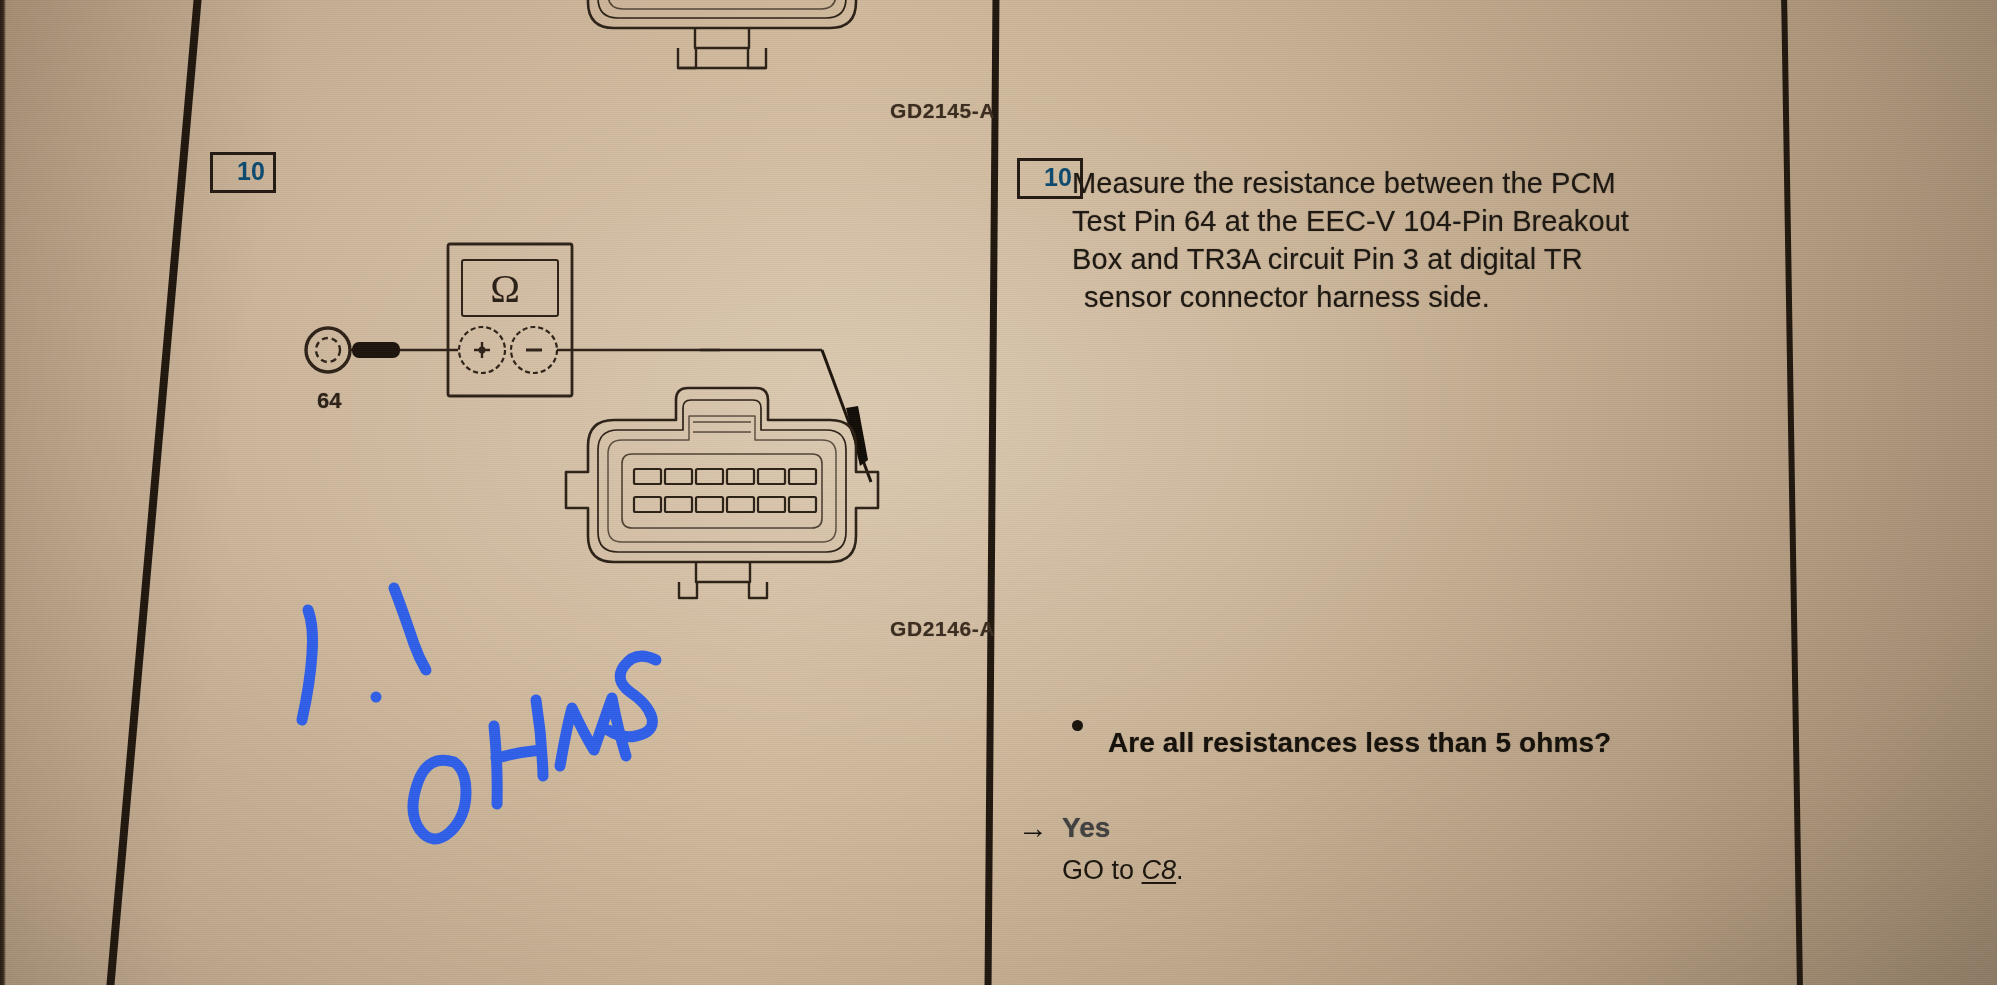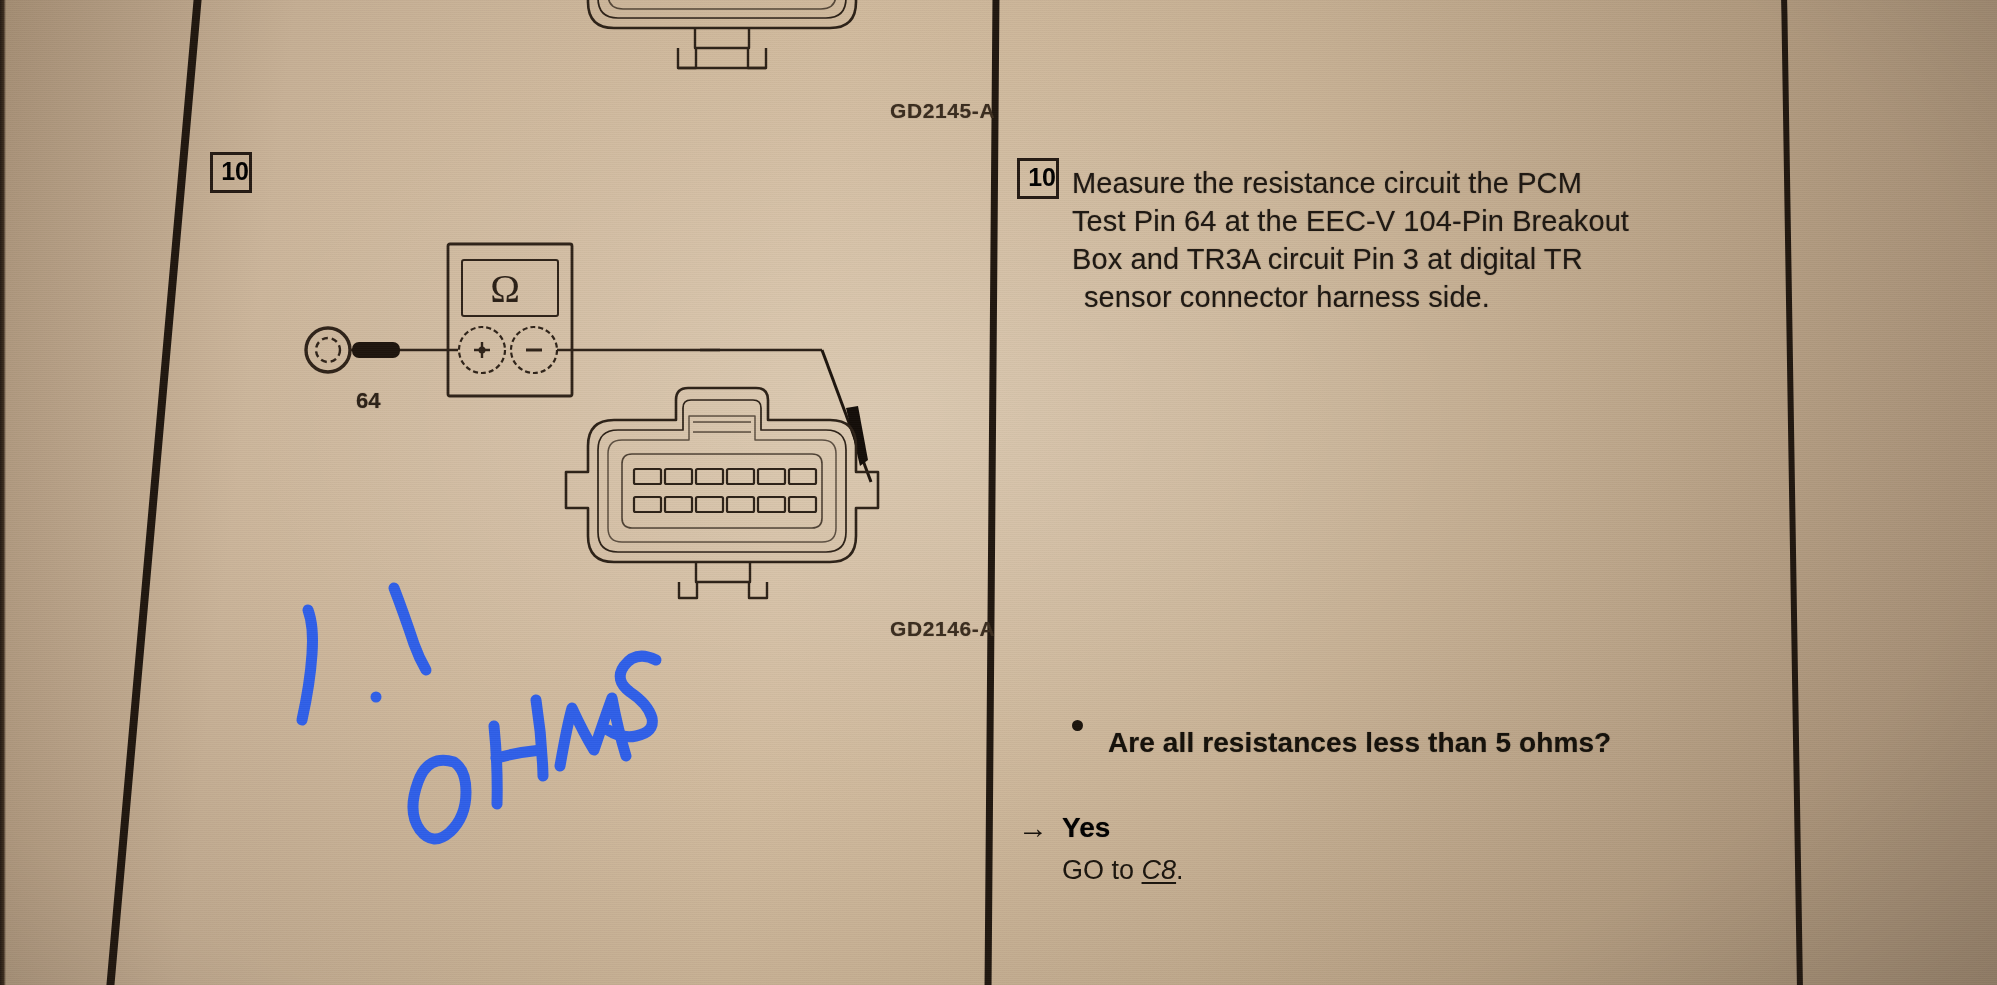--- a/index.html
+++ b/index.html
@@ -42,25 +42,26 @@
   
   #rules{position:absolute;left:0;top:0;width:1997px;height:985px;}
 
   
   .t{position:absolute;color:#1b1510;white-space:pre;}
 
   
   .stepbox{
     position:absolute;
     border:3px solid #241a13;
-    color:#000000;
+    color:#0c4a6e;
     font-weight:700;
-    text-align:right;
+    text-align:left;
     line-height:1;
     background:transparent;
+    padding-left:24px;
   }
 
   
   .instr{
     position:absolute;
     color:#1d1711;
     font-size:29px;
     line-height:1.32;
     font-weight:500;
     letter-spacing:.1px;
@@ -72,21 +73,21 @@
     font-size:28px;
     font-weight:700;
     letter-spacing:.1px;
     text-shadow:0 0 1.1px rgba(20,14,8,.5);
   }
   .bullet{
     position:absolute;width:11px;height:11px;border-radius:50%;
     background:#1a130c;
   }
   .ansyes{
-    position:absolute;color:#000000;font-size:28px;font-weight:700;
+    position:absolute;color:#404040;font-size:28px;font-weight:700;
     text-shadow:0 0 1px rgba(20,14,8,.5);
   }
   .goto{
     position:absolute;color:#1a140d;font-size:27px;font-weight:400;
   }
   .goto u{text-decoration:underline;text-underline-offset:3px;font-style:italic;}
   .arrow{
     position:absolute;color:#140f09;font-size:30px;line-height:1;font-weight:400;
   }
 
@@ -180,21 +181,21 @@
 
         <path d="M50,110 L158,110" stroke-width="2.4"></path>
 
         <rect x="52" y="102" width="48" height="16" rx="7" fill="#1d140d" stroke="none"></rect>
 
         <path d="M257,110 L420,110" stroke-width="2.4"></path>
       </g>
       <text x="205" y="62" text-anchor="middle" font-family="'Liberation Serif',serif" font-size="40" fill="#2a1f16">Ω</text>
     </svg>
   </div>
-  <div class="t" style="left:317px;top:388px;font-size:22px;font-weight:700;color:#2c2117;text-shadow:0 0 1px rgba(44,33,23,.6);margin-left:39px;">64</div>
+  <div class="t" style="left:317px;top:388px;font-size:22px;font-weight:700;color:#2c2117;text-shadow:0 0 1px rgba(44,33,23,.6);">64</div>
 
   <div class="art blur" style="left:700px;top:340px;">
     <svg width="340" height="180" viewBox="0 0 340 180">
       <g fill="none" stroke="#2a1f16" stroke-width="2.6">
         <path d="M0,10 L122,10"></path>
       </g>
 
       <path d="M122,10 L171,142" stroke="#1d140d" stroke-width="3" fill="none"></path>
 
       <path d="M146,68 L158,66 L168,120 L160,126 Z" fill="#130d08"></path>
@@ -256,21 +257,21 @@
 
         <path d="M288,186 q7,-40 12,-58 q12,26 22,42 q10,-30 18,-52 q6,32 14,58"></path>
 
         <path d="M384,80 q-20,-10 -32,6 q-10,14 6,26 q18,12 22,26 q3,14 -16,18 q-14,3 -28,-6"></path>
       </g>
     </svg>
   </div>
 
   <div class="stepbox" style="left:1017px;top:158px;width:36px;height:31px;font-size:25px;padding-top:4px;">10</div>
 
-  <div class="instr" style="left:1072px;top:164px;">Measure the resistance circuit the PCM</div>
+  <div class="instr" style="left:1072px;top:164px;">Measure the resistance between the PCM</div>
   <div class="instr" style="left:1072px;top:202px;">Test Pin 64 at the EEC-V 104-Pin Breakout</div>
   <div class="instr" style="left:1072px;top:240px;">Box and TR3A circuit Pin 3 at digital TR</div>
   <div class="instr" style="left:1072px;top:278px;margin-left:12px;">sensor connector harness side.</div>
 
   <div class="bullet" style="left:1072px;top:720px;"></div>
   <div class="qline" style="left:1108px;top:707px;margin-top:20px;">Are all resistances less than 5 ohms?</div>
 
   <div class="arrow" style="left:1018px;top:813px;">→</div>
   <div class="ansyes" style="left:1062px;top:812px;">Yes</div>
 

